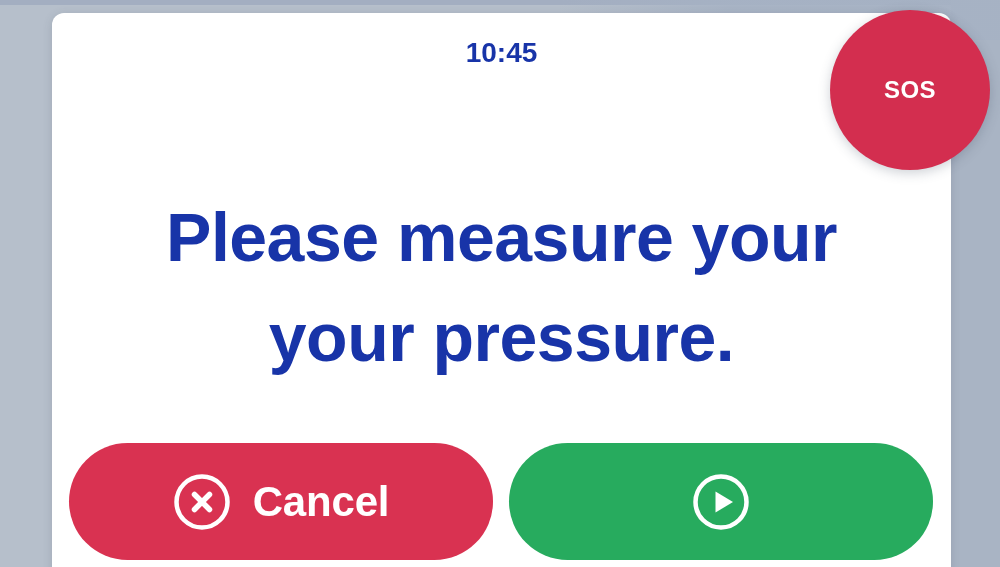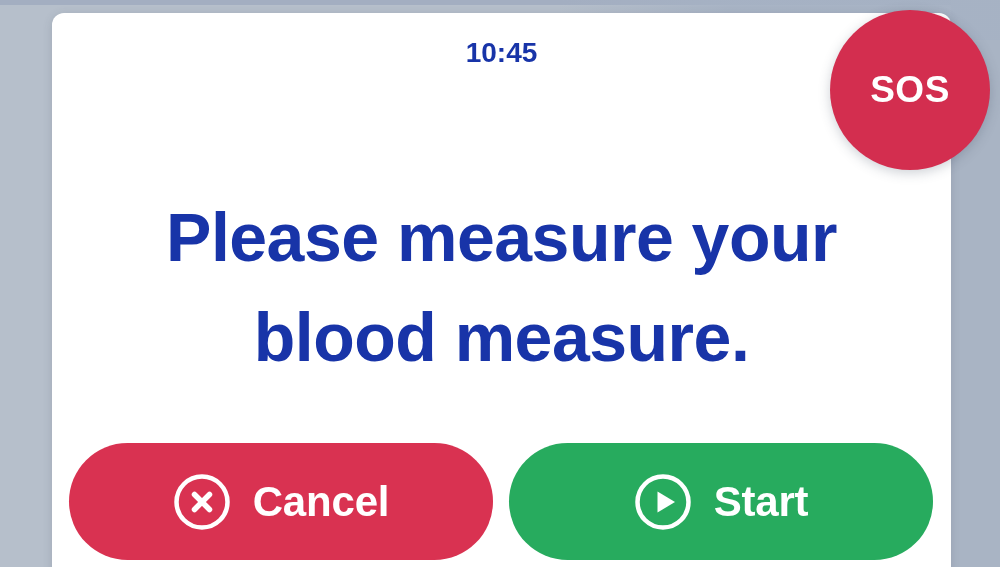--- a/index.html
+++ b/index.html
@@ -94,21 +94,21 @@
     left: 830px;
     top: 10px;
     width: 160px;
     height: 160px;
     border-radius: 50%;
     background: #d32e4f;
     color: #ffffff;
     display: flex;
     align-items: center;
     justify-content: center;
-    font-size: 37px;
+    font-size: 24px;
     font-weight: bold;
     letter-spacing: 0.5px;
     box-shadow: 0 3px 12px rgba(60, 70, 90, 0.25);
     cursor: pointer;
     z-index: 5;
   }
 
   
   #action-bar {
     position: absolute;
@@ -168,39 +168,38 @@
   <div id="right-gutter"></div>
   <div id="diagonal-sheen"></div>
 
   <div id="card">
 
     <div id="clock">10:45</div>
 
     <div id="headline">
       <span>Please measure your</span>
       <br>
-      <span>blood measure.</span>
+      <span>your pressure.</span>
     </div>
 
     <div id="action-bar">
 
       <button id="cancel-button" class="action-btn">
         <svg class="btn-icon" viewBox="0 0 58 58">
           <circle cx="29" cy="29" r="25.5" fill="none" stroke="#ffffff" stroke-width="4.5"></circle>
           <path d="M21.5 21.5 L36.5 36.5 M36.5 21.5 L21.5 36.5" stroke="#ffffff" stroke-width="5.5" stroke-linecap="round"></path>
         </svg>
         <span class="btn-label">Cancel</span>
       </button>
 
       <button id="start-button" class="action-btn">
         <svg class="btn-icon" viewBox="0 0 58 58">
           <circle cx="29" cy="29" r="25.5" fill="none" stroke="#ffffff" stroke-width="4.5"></circle>
           <path d="M23.5 18.5 L41 29 L23.5 39.5 Z" fill="#ffffff"></path>
         </svg>
-        <span class="btn-label">Start</span>
       </button>
 
     </div>
   </div>
 
   <div id="sos-button">
     <span>SOS</span>
   </div>
 
 </div>

